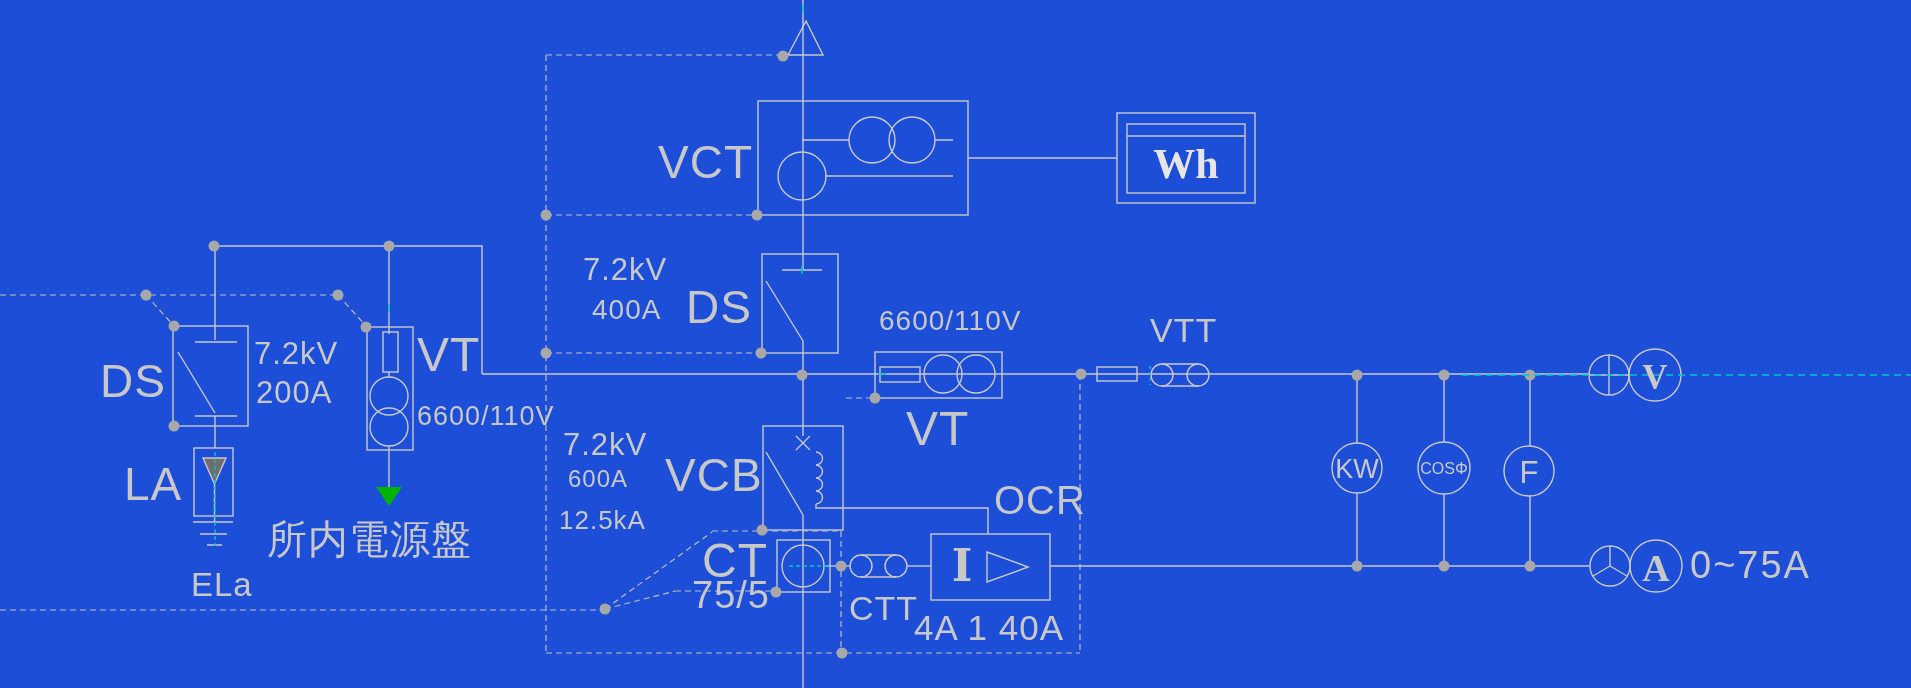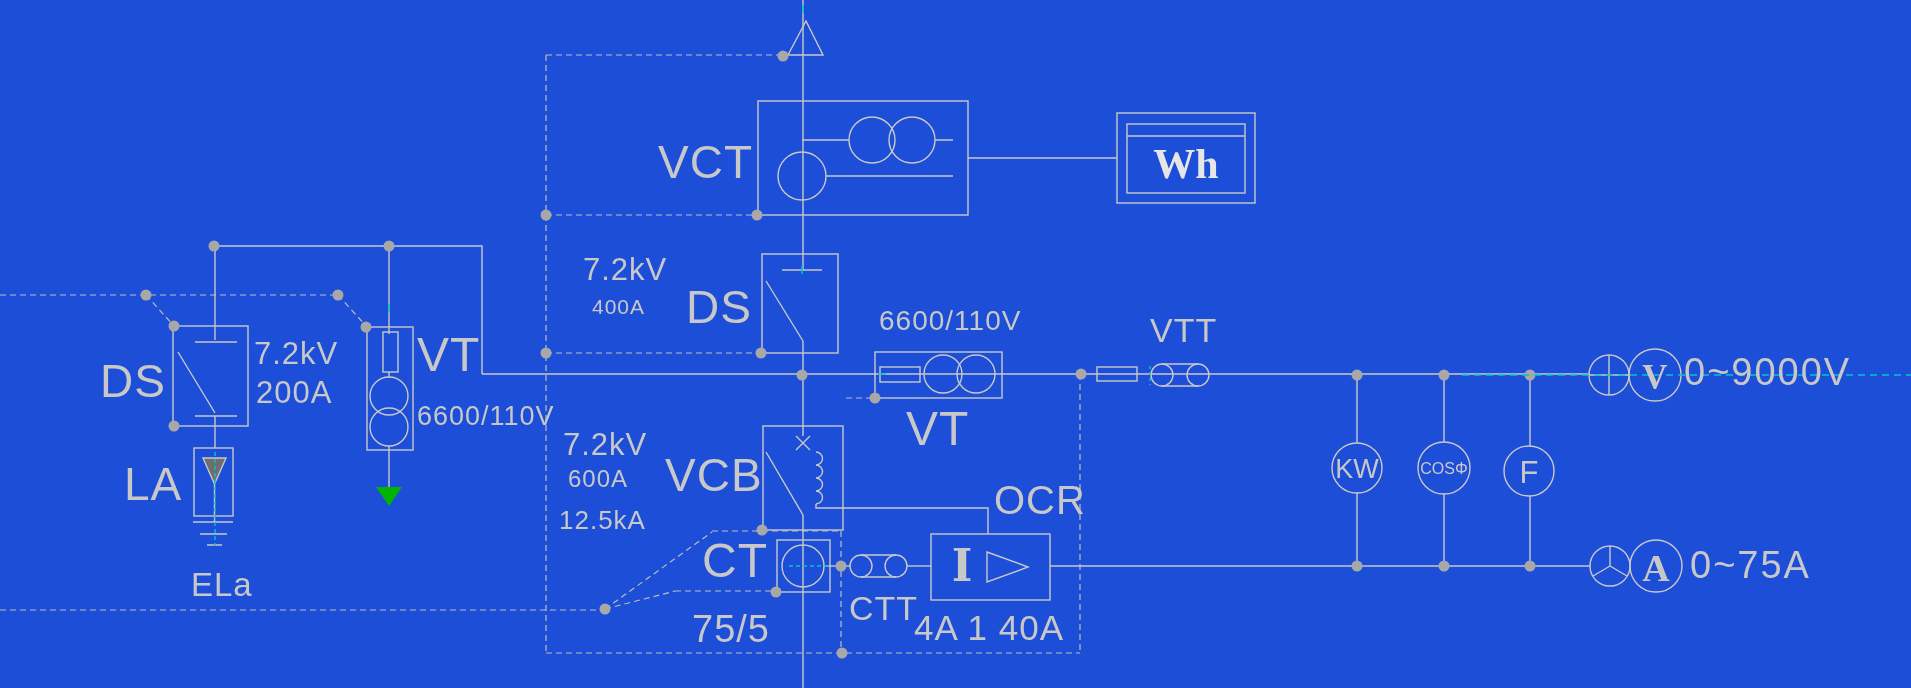--- a/index.html
+++ b/index.html
@@ -193,53 +193,53 @@
     <path stroke-width="1.4" stroke-dasharray="4 3" d="M789,566 H829"></path>
     <path stroke-width="1.4" stroke-dasharray="3 3" d="M1150,366 V385"></path>
     <path stroke-width="1.6" d="M803,5 V13 M802,266 V274 M389,304 V312 M878,374 H886"></path>
   </g>
 </svg>
 
   <div class="lbl" style="left:658px;top:139px;font-size:46px">VCT</div>
   <div class="lbl ctr bold" style="left:1186px;top:164px;font-size:42px;color:#e6e6e6">Wh</div>
 
   <div class="lbl" style="left:583px;top:254px;font-size:31px">7.2kV</div>
-  <div class="lbl" style="left:592px;top:296px;font-size:21px">400A</div>
+  <div class="lbl" style="left:592px;top:296px;font-size:28px">400A</div>
   <div class="lbl" style="left:686px;top:284px;font-size:46px">DS</div>
 
   <div class="lbl" style="left:879px;top:307px;font-size:28px">6600/110V</div>
   <div class="lbl" style="left:906px;top:405px;font-size:48px">VT</div>
   <div class="lbl" style="left:1150px;top:313px;font-size:34px">VTT</div>
 
   <div class="lbl" style="left:563px;top:429px;font-size:31px">7.2kV</div>
   <div class="lbl" style="left:568px;top:467px;font-size:24px">600A</div>
   <div class="lbl" style="left:559px;top:507px;font-size:26px">12.5kA</div>
   <div class="lbl" style="left:665px;top:452px;font-size:46px">VCB</div>
 
   <div class="lbl" style="left:994px;top:480px;font-size:40px">OCR</div>
   <div class="lbl ctr serif bold" style="left:962px;top:566px;font-size:44px">I</div>
   <div class="lbl" style="left:914px;top:610px;font-size:35px">4A 1 40A</div>
 
   <div class="lbl" style="left:702px;top:537px;font-size:48px">CT</div>
-  <div class="lbl" style="left:692px;top:610px;font-size:38px">75/5</div>
+  <div class="lbl" style="left:692px;top:576px;font-size:38px">75/5</div>
   <div class="lbl" style="left:849px;top:591px;font-size:34px">CTT</div>
 
   <div class="lbl" style="left:100px;top:358px;font-size:46px">DS</div>
   <div class="lbl" style="left:254px;top:338px;font-size:31px">7.2kV</div>
   <div class="lbl" style="left:256px;top:377px;font-size:31px">200A</div>
 
   <div class="lbl" style="left:124px;top:461px;font-size:46px">LA</div>
   <div class="lbl" style="left:191px;top:568px;font-size:33px">ELa</div>
 
   <div class="lbl" style="left:417px;top:331px;font-size:48px">VT</div>
   <div class="lbl" style="left:417px;top:403px;font-size:27px">6600/110V</div>
+  <div class="lbl" style="left:267px;top:519px;font-size:40px">所内電源盤</div>
 
   <div class="lbl ctr" style="left:1357px;top:469px;font-size:27px">KW</div>
   <div class="lbl ctr" style="left:1444px;top:469px;font-size:16px">COSΦ</div>
   <div class="lbl ctr" style="left:1529px;top:472px;font-size:31px">F</div>
 
   <div class="lbl ctr bold" style="left:1655px;top:377px;font-size:35px">V</div>
-  <div class="lbl" style="left:1684px;top:353px;font-size:38px;letter-spacing:2px">0~9000V</div>
 
   <div class="lbl ctr bold" style="left:1656px;top:568px;font-size:38px">A</div>
   <div class="lbl" style="left:1690px;top:546px;font-size:38px;letter-spacing:2px">0~75A</div>
 
 </div>
 
 </body></html>

